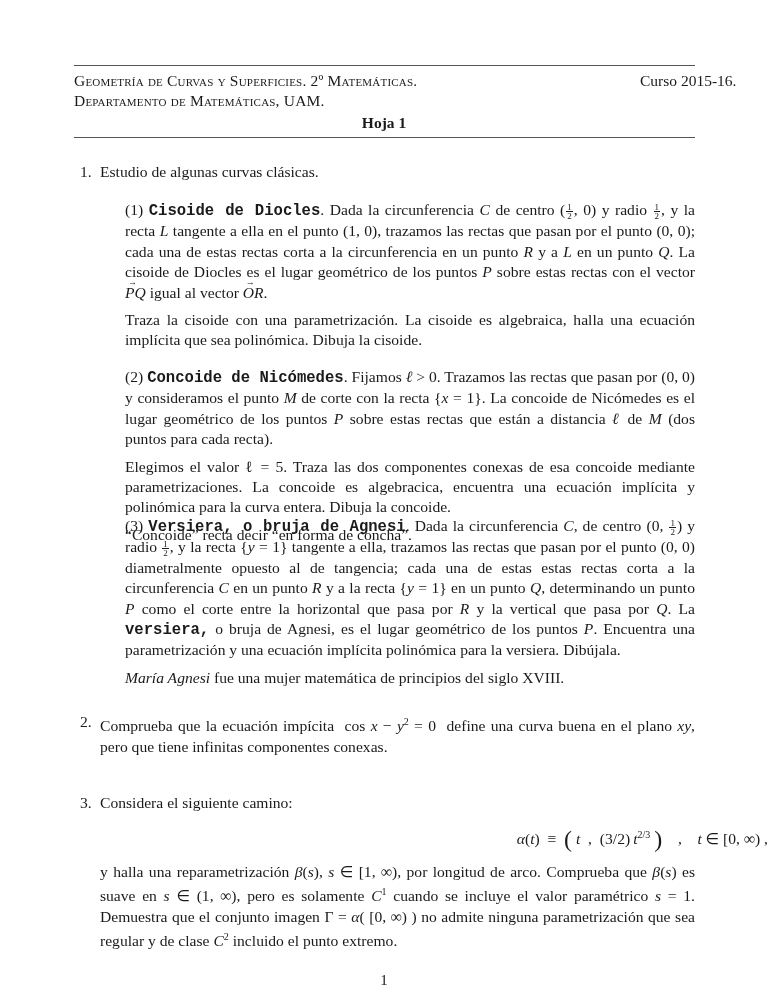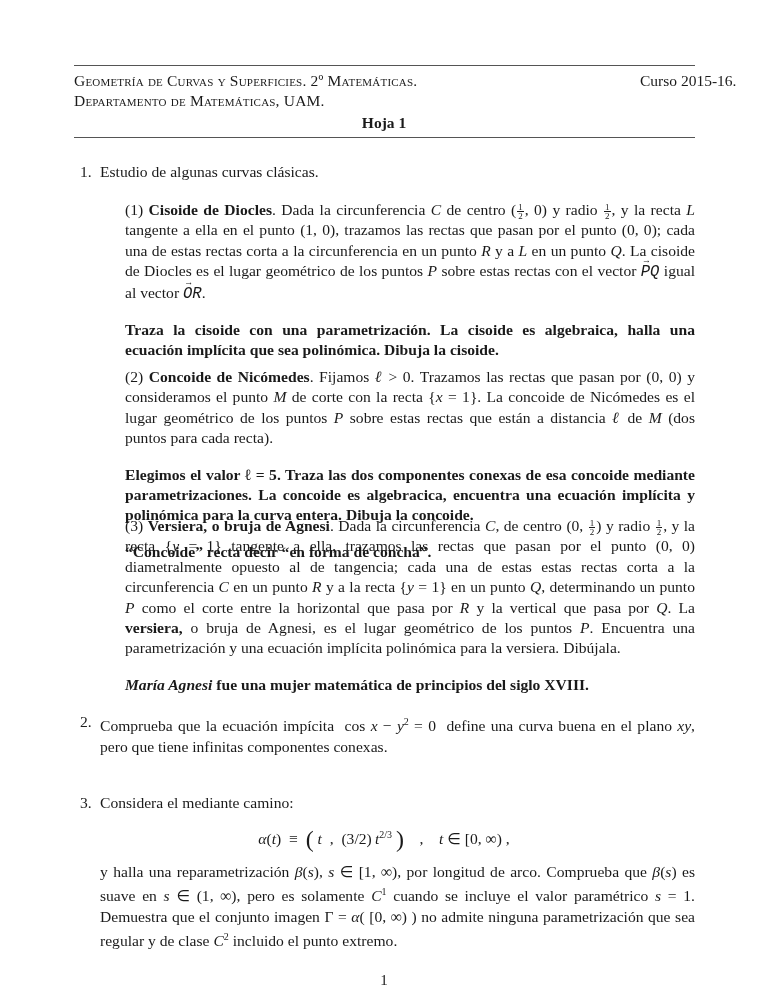--- a/index.html
+++ b/index.html
@@ -13,27 +13,27 @@
   .hdr { position: absolute; font-family: "Liberation Serif", serif; font-size: 15.5px; line-height: 20px; }
   .sc { font-variant: small-caps; letter-spacing: 0.2px; }
   .title { position: absolute; left: 0; width: 768px; text-align: center; font-weight: bold;
            font-family: "Liberation Serif", serif; font-size: 15.5px; }
   .txt { font-family: "Liberation Serif", serif; font-size: 15.6px; line-height: 20.4px; text-align: justify; }
   .item { position: absolute; left: 80px; width: 615px; }
   .num { position: absolute; left: 0; }
   .item-body { margin-left: 20px; }
   .sub { position: absolute; left: 125px; width: 570px; }
   .sub p { margin: 0; }
-  .sub p.gap { margin-top: 16px; font-weight: bold; }
-  b { font-weight: bold; }
+  .sub p.gap { margin-top: 7px; }
+  b { font-weight: bold; font-family: Liberation Mono, monospace; }
   i, .m { font-style: italic; }
   .frac { display: inline-block; vertical-align: middle; font-size: 9px; line-height: 8px; text-align: center; margin: 0 1px; }
   .frac span { display: block; }
   .frac .top { border-bottom: 0.8px solid #1a1a1a; padding: 0 1px; }
-  .vec { position: relative; display: inline-block; font-family: Liberation Mono, monospace; }
+  .vec { position: relative; display: inline-block; }
   .vec::before { content: "\2192"; position: absolute; top: -11px; left: 3px; font-size: 9px; font-style: normal; }
   .formula { position: absolute; left: 0; width: 768px; text-align: center; font-family: "Liberation Serif", serif; font-size: 15.6px; }
   .big-paren { font-size: 24px; vertical-align: -3px; font-style: normal; }
   sup { font-size: 10px; }
   .pagenum { position: absolute; top: 968px; left: 0; width: 768px; text-align: center;
              font-family: "Liberation Serif", serif; font-size: 15px; }
 </style>
 </head>
 <body>
 
@@ -79,24 +79,24 @@
     <p class="gap"><i>María Agnesi</i> fue una mujer matemática de principios del siglo XVIII.</p>
   </div>
 
   <div class="item txt" style="top:708px;">
     <span class="num">2.</span>
     <div class="item-body">Comprueba que la ecuación impícita &nbsp;cos <i>x</i> − <i>y</i><sup>2</sup> = 0&nbsp; define una curva buena en el plano <i>xy</i>, pero que tiene infinitas componentes conexas.</div>
   </div>
 
   <div class="item txt" style="top:789px;">
     <span class="num">3.</span>
-    <div class="item-body">Considera el mediante camino:</div>
+    <div class="item-body">Considera el siguiente camino:</div>
   </div>
 
-  <div class="formula" style="top:822px;">
+  <div class="formula" style="top:822px;text-align:right;">
     <i>α</i>(<i>t</i>) &nbsp;≡&nbsp; <span class="big-paren">(</span>&nbsp;<i>t</i> &nbsp;, &nbsp;(3/2) <i>t</i><sup>2/3</sup>&nbsp;<span class="big-paren">)</span> &nbsp;&nbsp;&nbsp;, &nbsp;&nbsp;&nbsp;<i>t</i> ∈ [0, ∞) ,
   </div>
 
   <div class="txt" style="position:absolute; left:100px; width:595px; top:858px;">
     y halla una reparametrización <i>β</i>(<i>s</i>), <i>s</i> ∈ [1, ∞), por longitud de arco. Comprueba que <i>β</i>(<i>s</i>) es suave en <i>s</i> ∈ (1, ∞), pero es solamente <i>C</i><sup>1</sup> cuando se incluye el valor paramétrico <i>s</i> = 1. Demuestra que el conjunto imagen Γ = <i>α</i>( [0, ∞) ) no admite ninguna parametrización que sea regular y de clase <i>C</i><sup>2</sup> incluido el punto extremo.
   </div>
 
   <div class="pagenum">1</div>
 </div>
 

